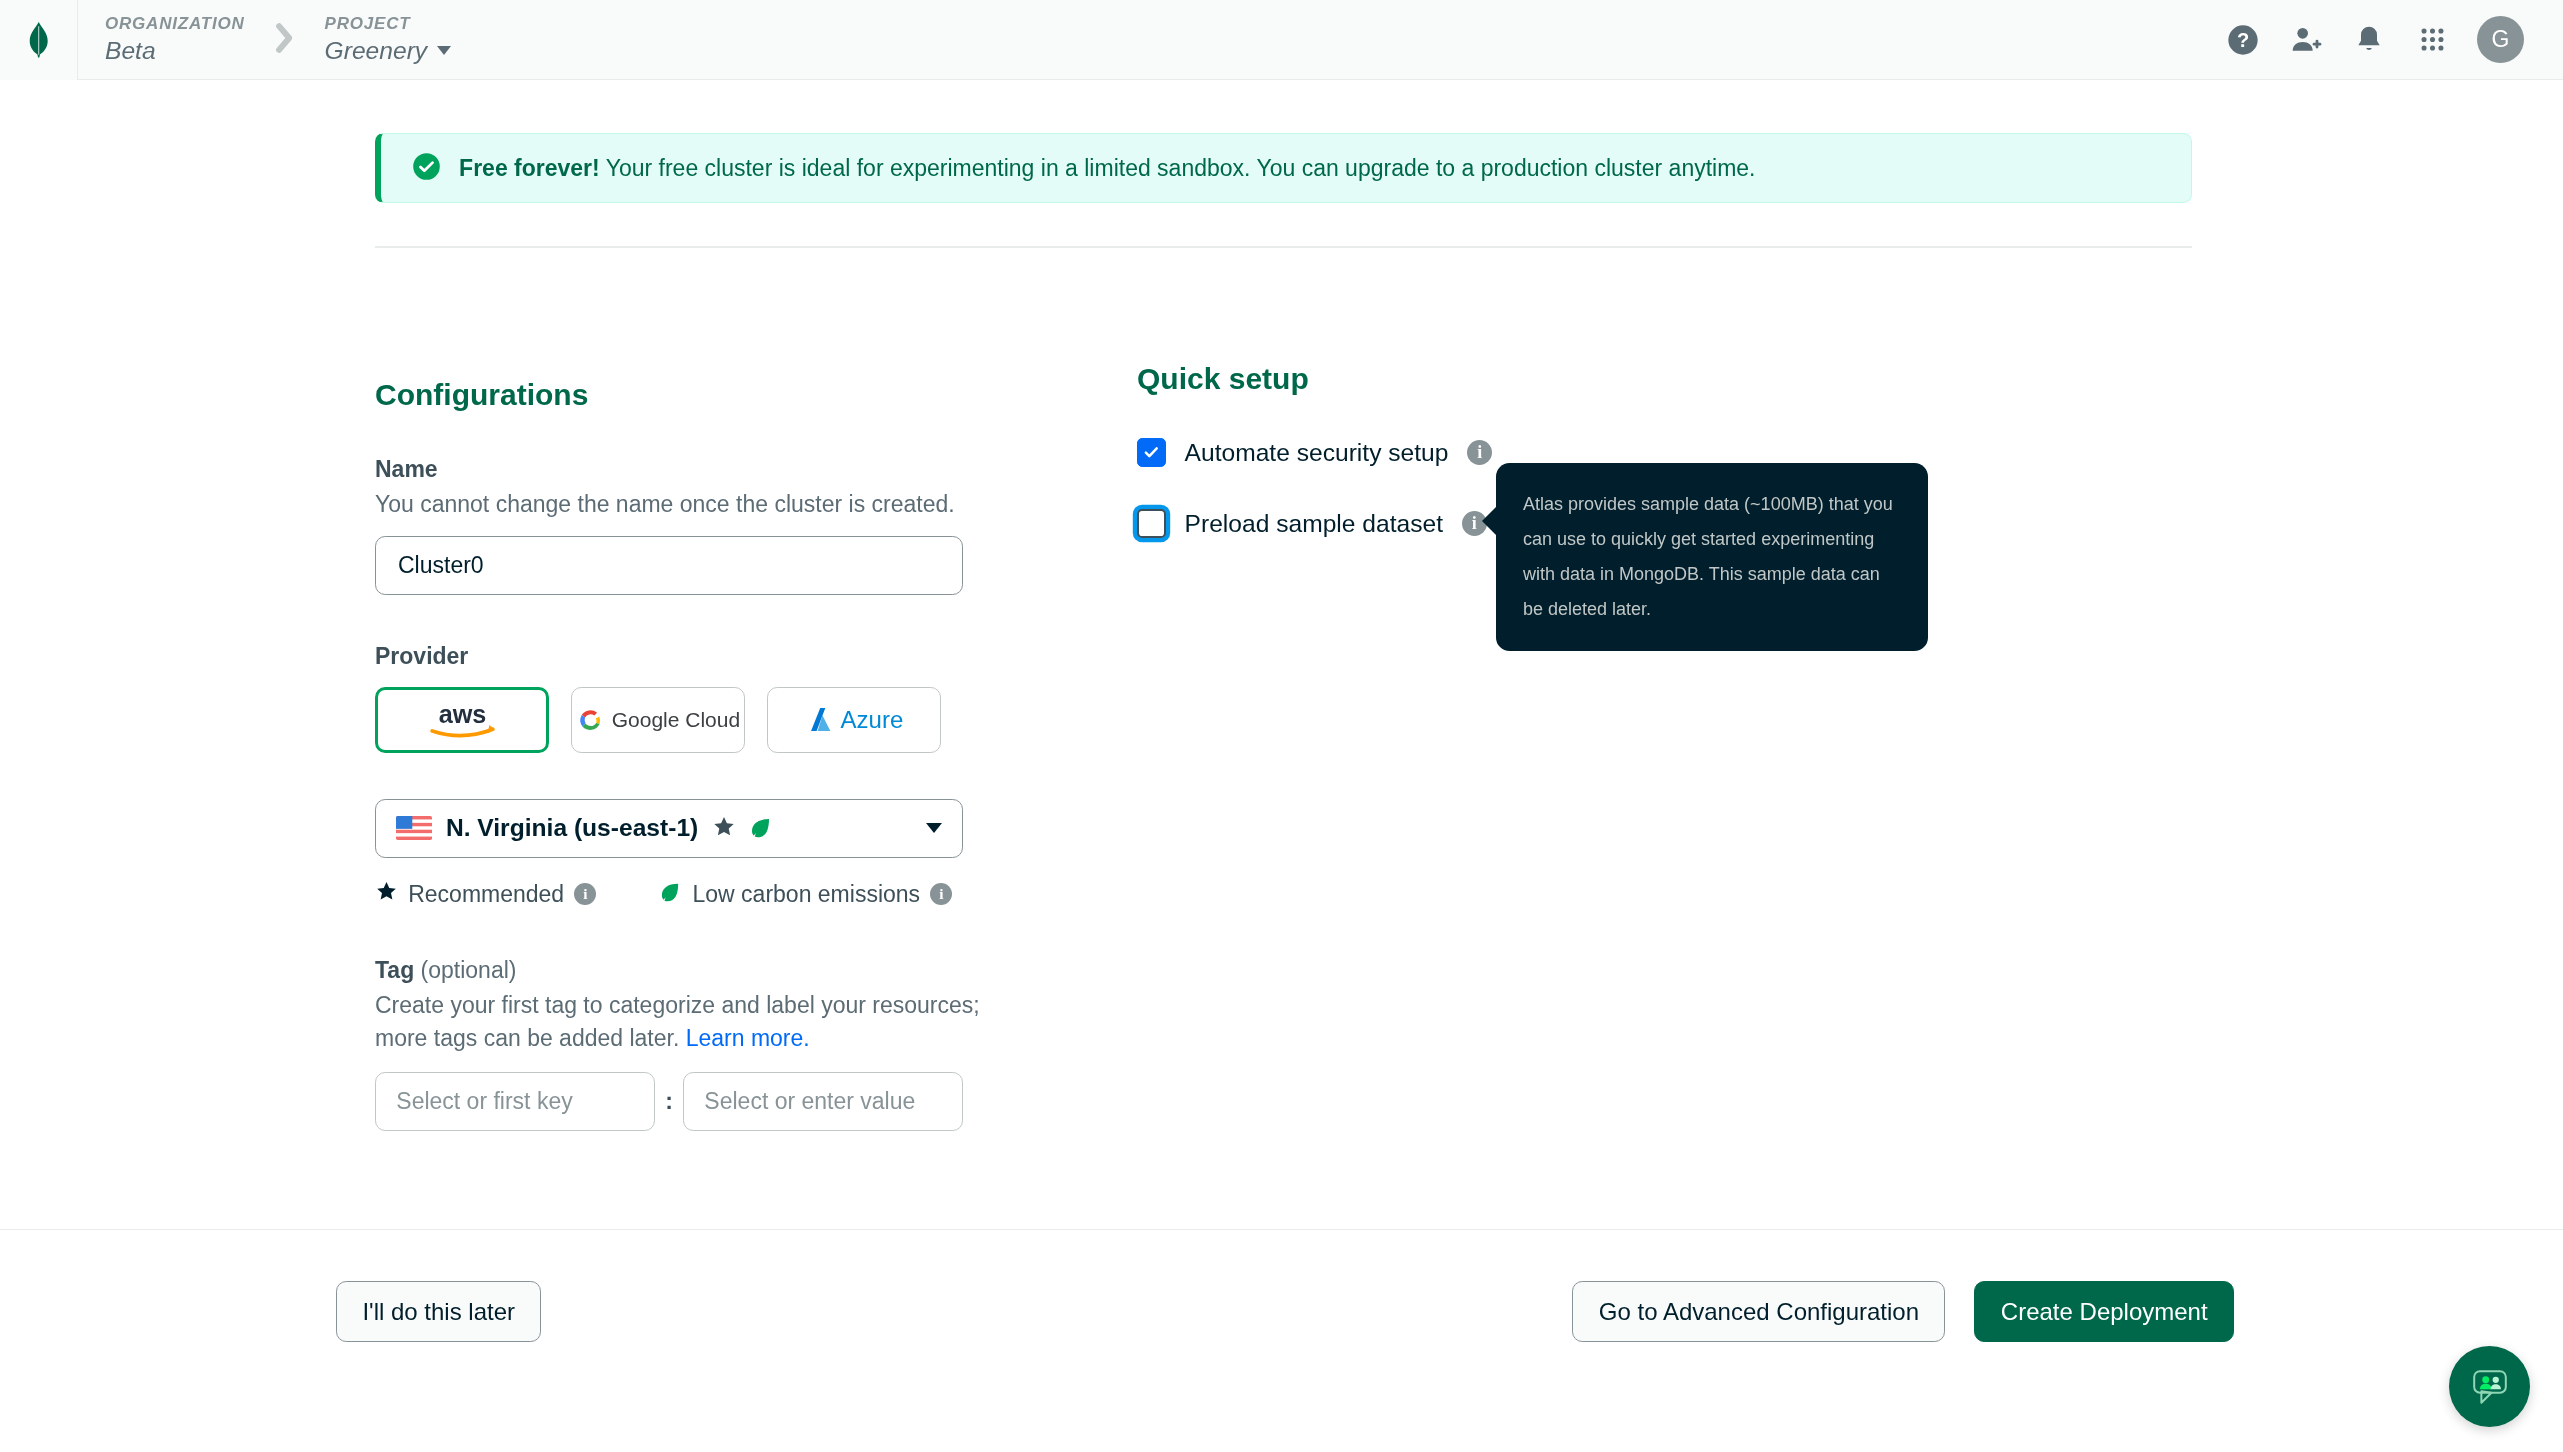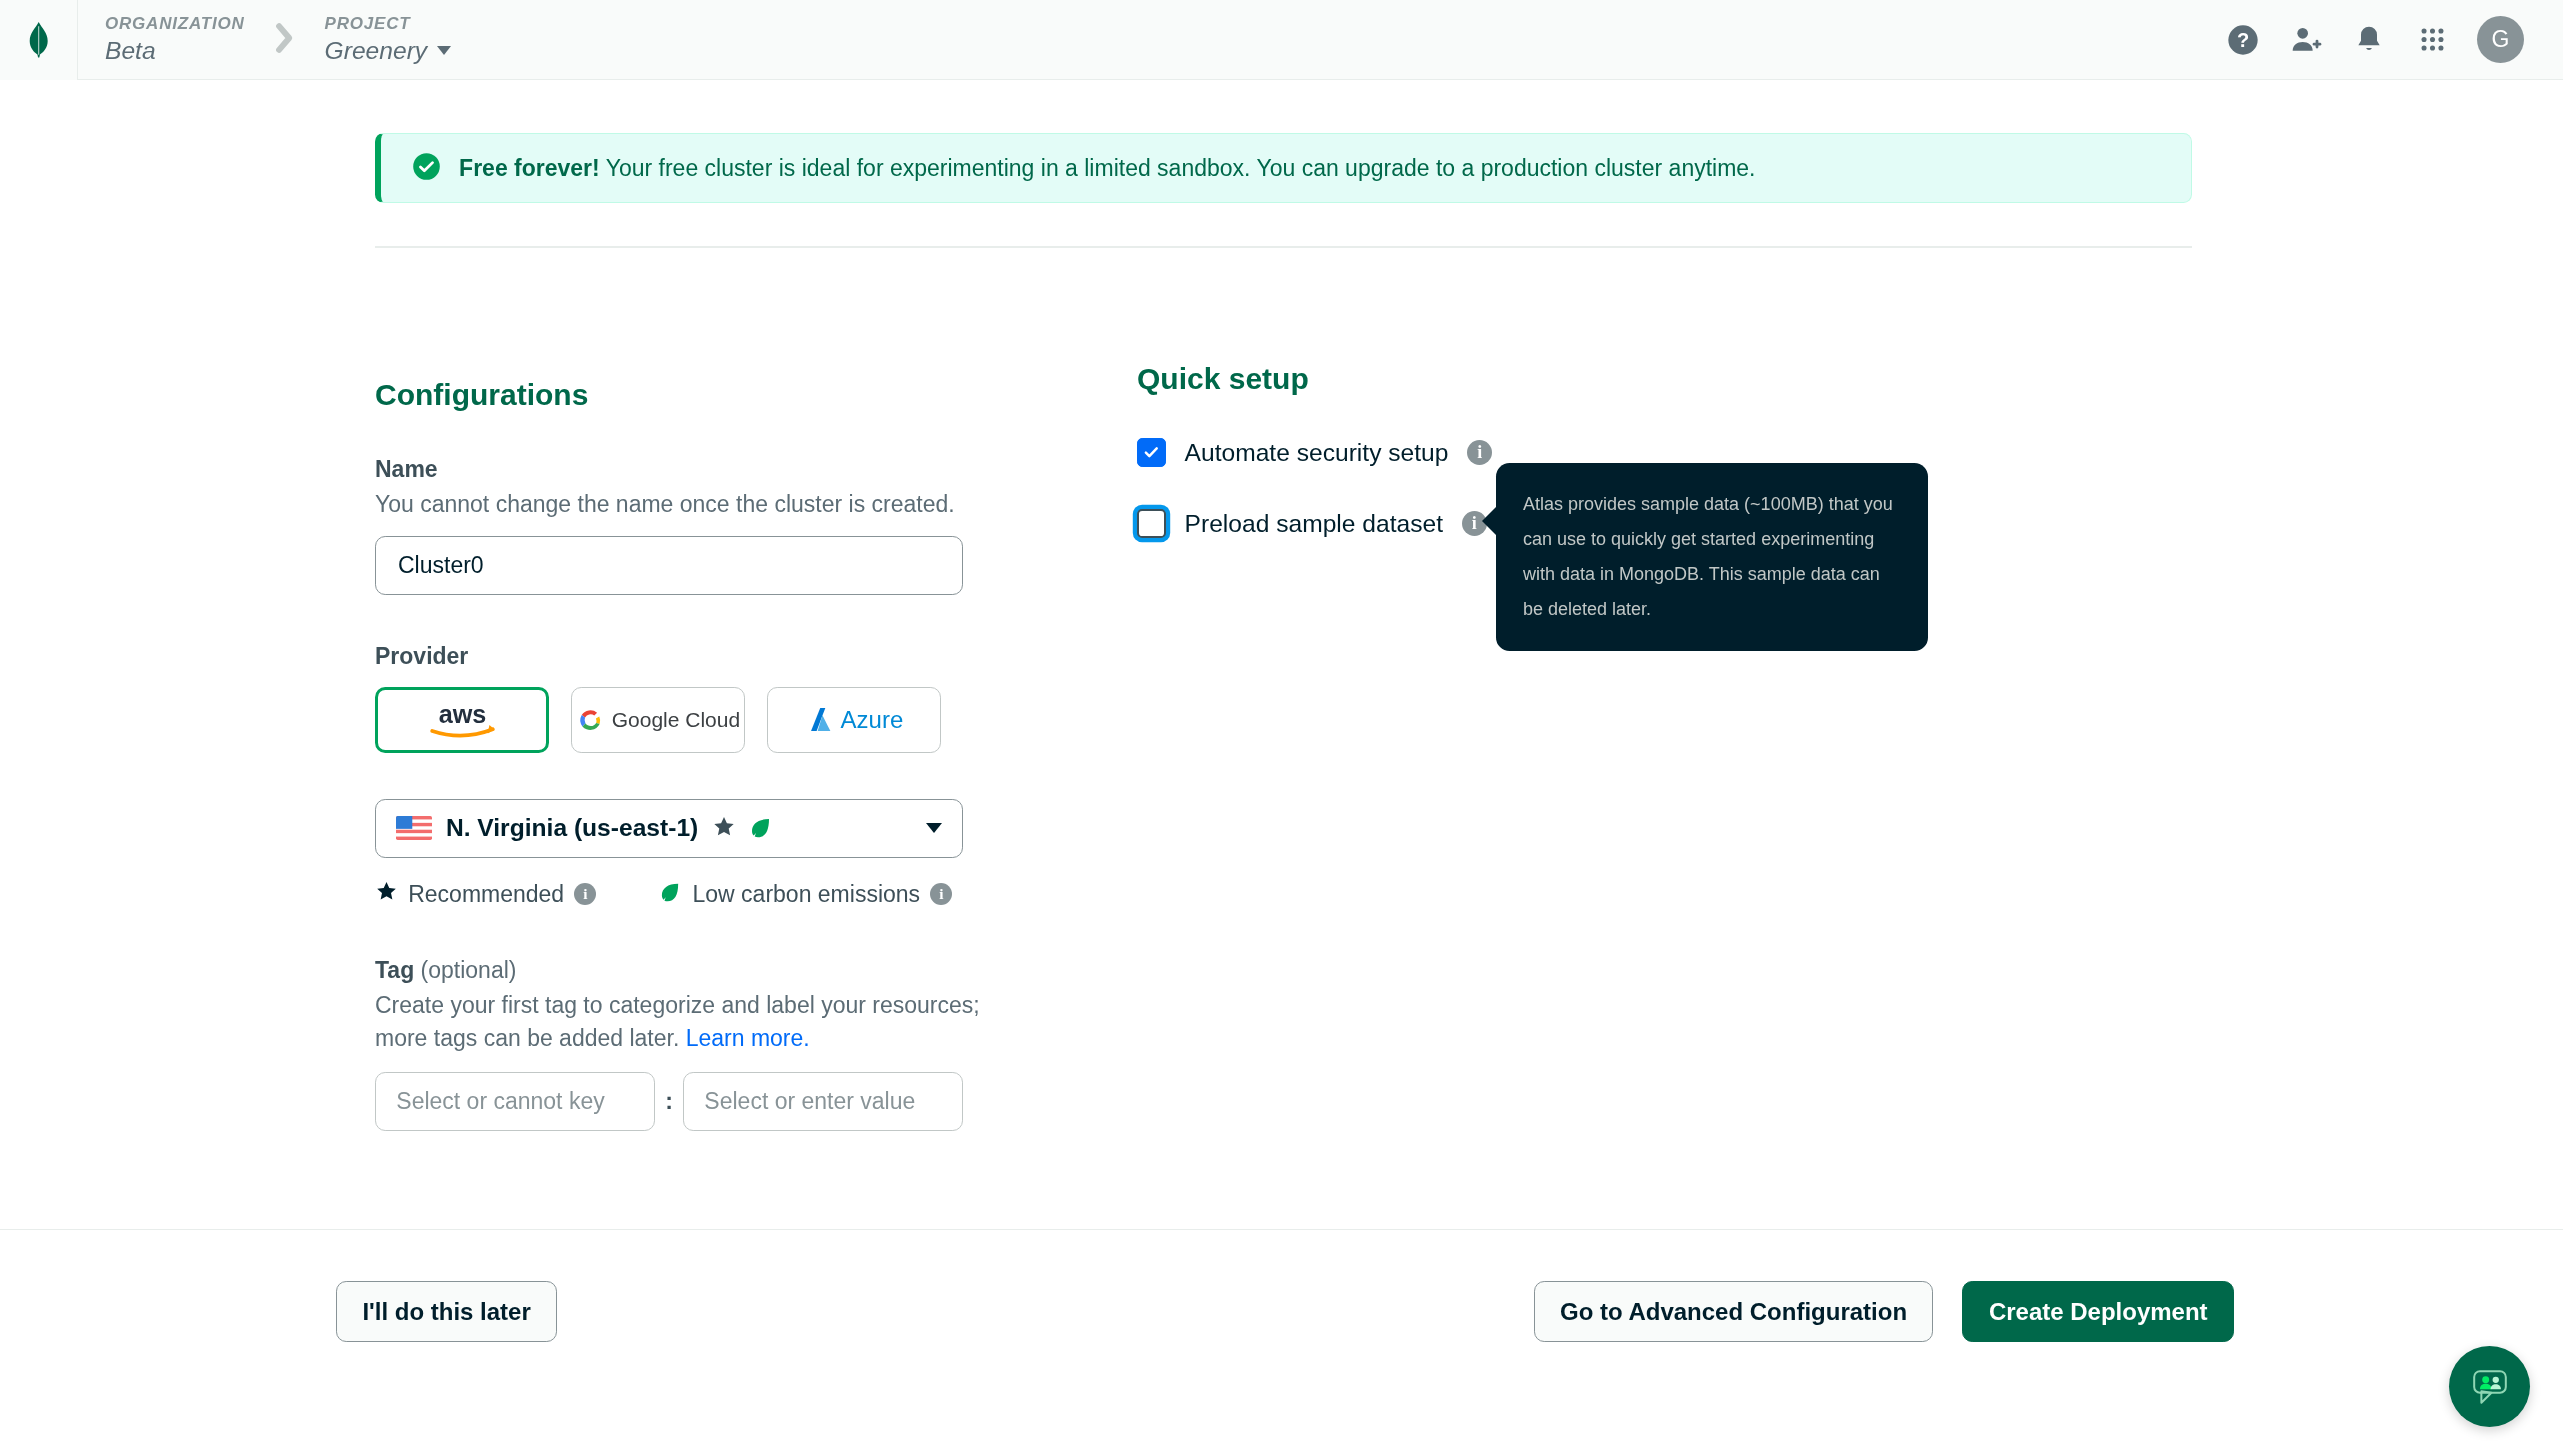--- a/index.html
+++ b/index.html
@@ -174,21 +174,21 @@
 
   
   .footer {
     position: absolute; top: 1229px; left: 0;
     width: 2563px; height: 224px;
     background: #fff; border-top: 1.7px solid #e8edeb;
   }
   .btn {
     height: 61px; border-radius: 10.2px;
     display: inline-flex; align-items: center; justify-content: center;
-    font-size: 24px; font-weight: bold; cursor: pointer;
+    font-size: 24px; font-weight: normal; cursor: pointer;
   }
   .btn-default {
     background: #f9fbfa; border: 0.8px solid #889397; color: #001e2b;
     padding: 0 25.4px;
   }
   .btn-primary {
     background: #00684a; border: 0.8px solid #00684a; color: #fff;
     padding: 0 25.4px;
   }
   .footer-left  { position: absolute; left: 336px; top: 51px; }
@@ -377,21 +377,21 @@
     </div>
 
     <div class="group-gap">
       <div class="field-label">
         <span>Tag</span><span class="optional"> (optional)</span>
       </div>
       <div class="field-desc">
         <span>Create your first tag to categorize and label your resources; more tags can be added later. </span><a href="#" class="link">Learn more.</a>
       </div>
       <div class="tag-row">
-        <div class="tag-input">Select or cannot key</div>
+        <div class="tag-input">Select or first key</div>
         <span class="tag-colon">:</span>
         <div class="tag-input">Select or enter value</div>
       </div>
     </div>
   </div>
 
   <div class="col-right">
     <div class="section-title">Quick setup</div>
 
     <div class="check-row">

